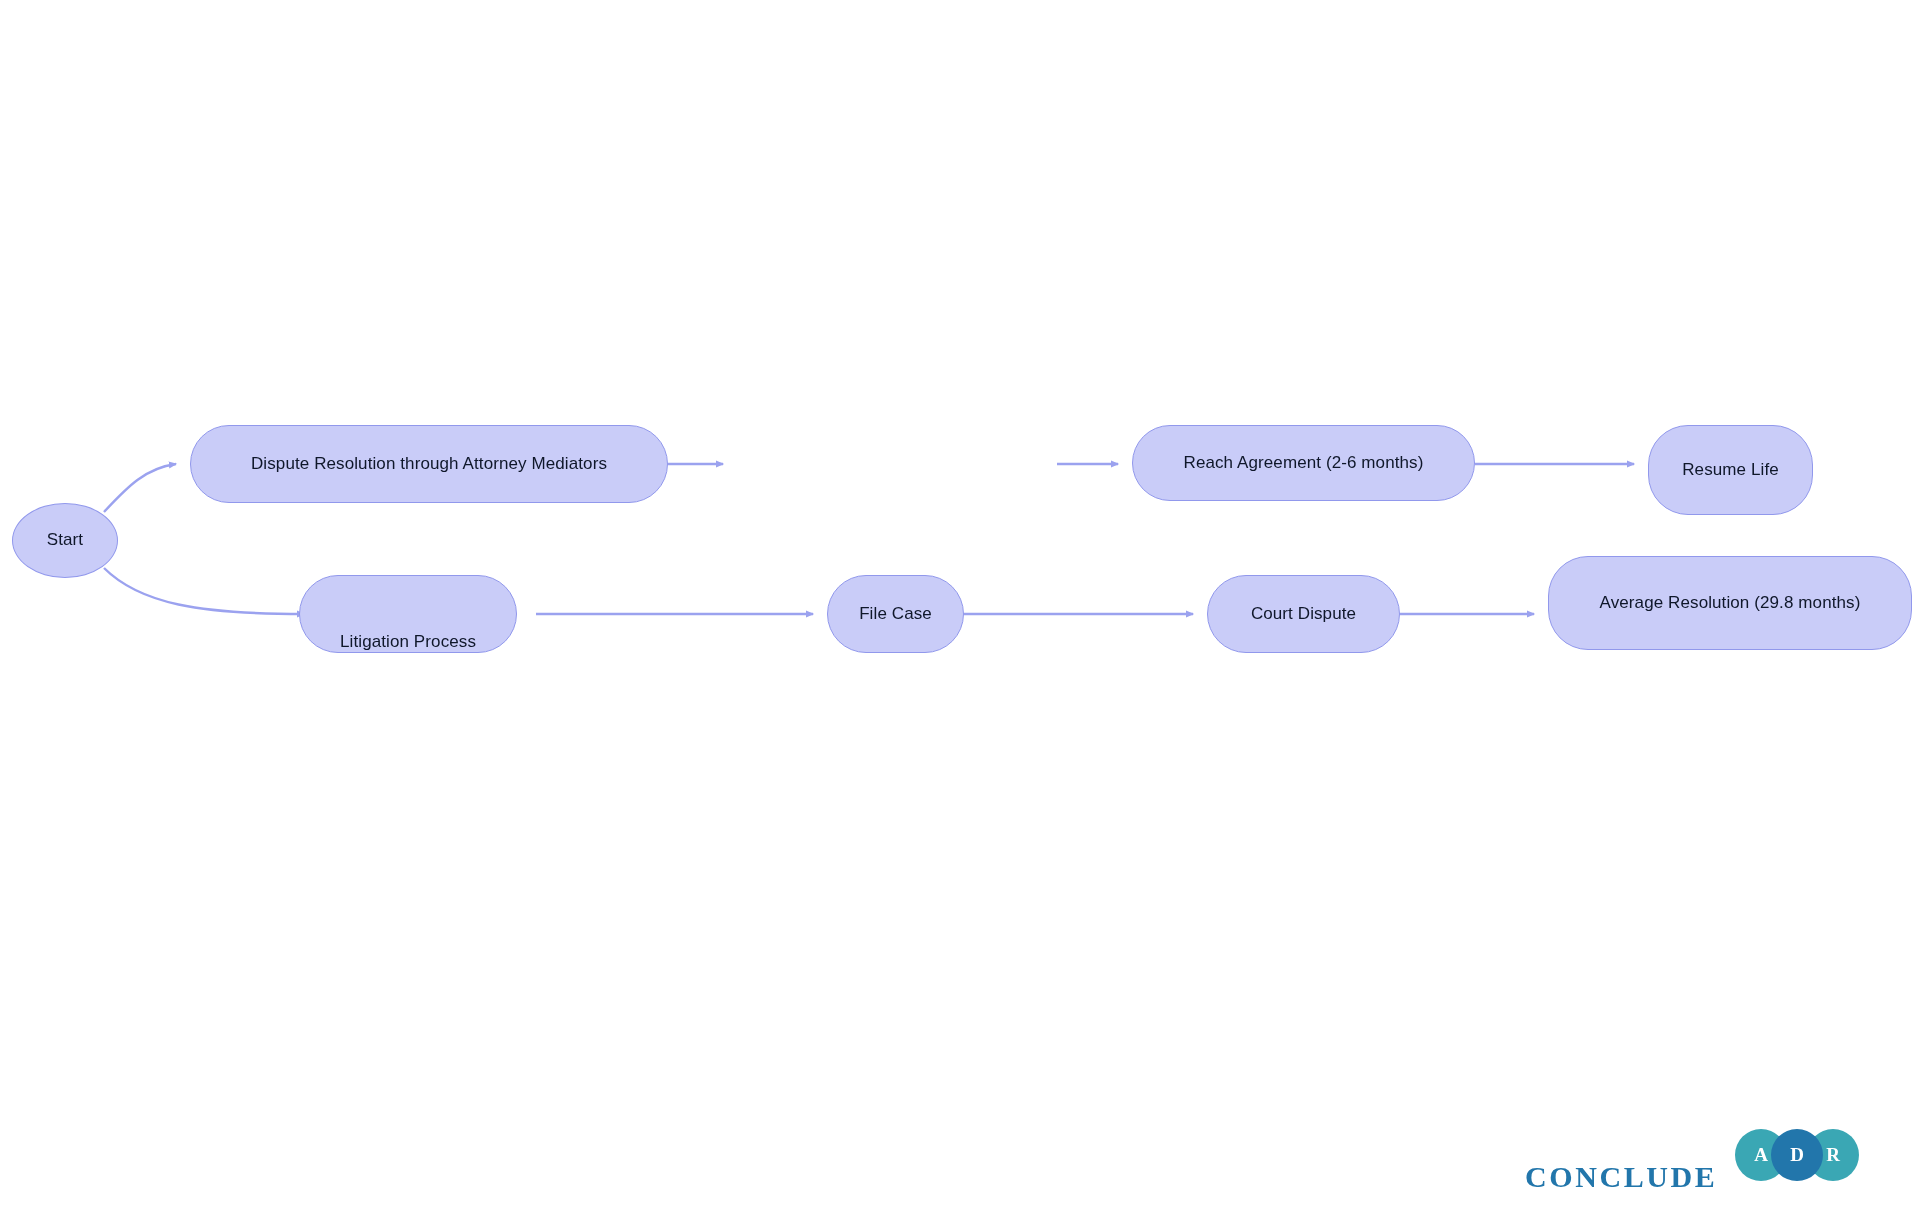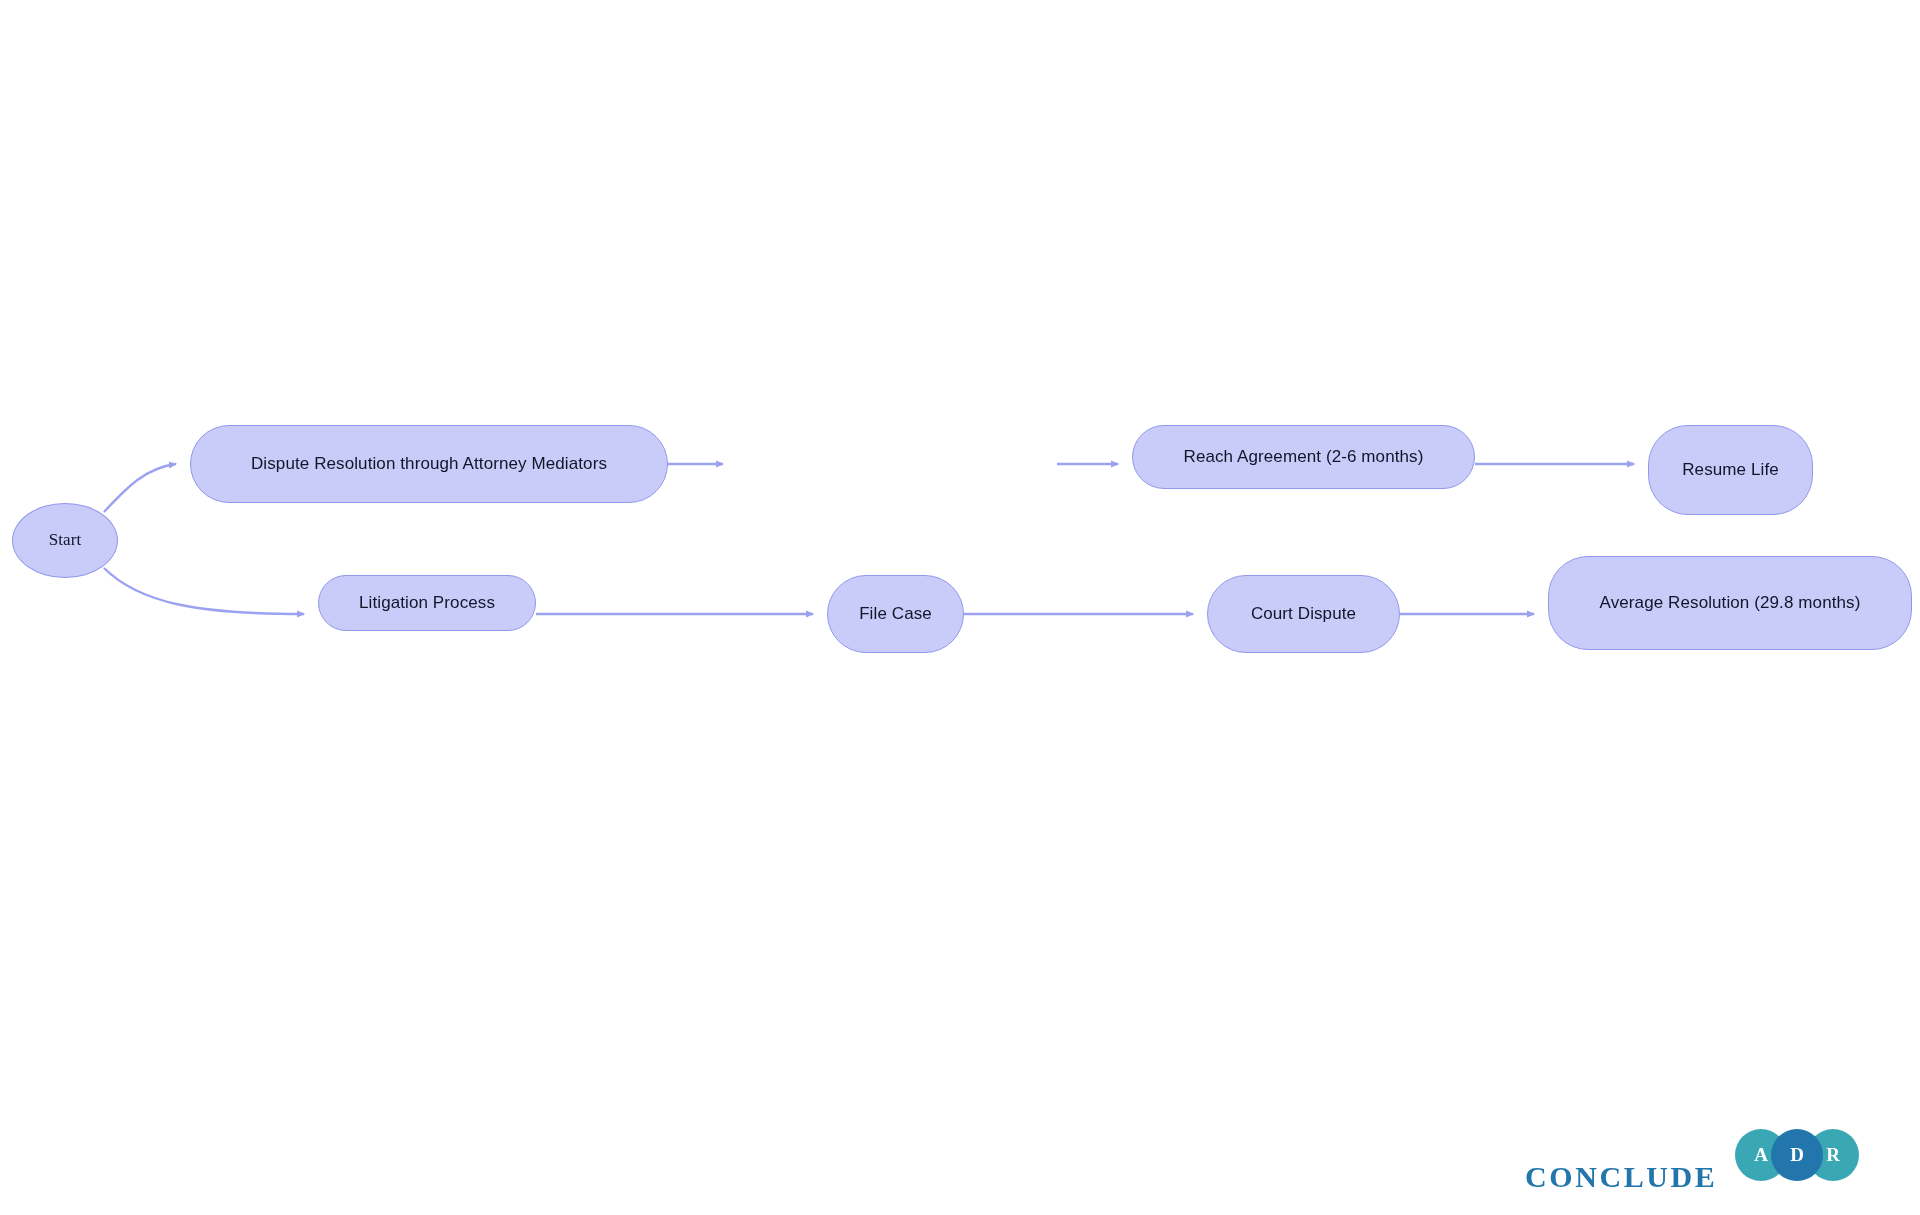--- a/index.html
+++ b/index.html
@@ -116,38 +116,38 @@
       <path d="M 104 568 C 140 604, 200 614, 304 614"></path>
       <path d="M 668 464 L 723 464"></path>
       <path d="M 1057 464 L 1118 464"></path>
       <path d="M 1475 464 L 1634 464"></path>
       <path d="M 536 614 L 813 614"></path>
       <path d="M 964 614 L 1193 614"></path>
       <path d="M 1400 614 L 1534 614"></path>
     </g>
   </svg>
 
-  <div class="node start" style="left:12px; top:503px; width:106px; height:75px;font-family:Liberation Serif, serif;">
+  <div class="node start" style="left:12px; top:503px; width:106px; height:75px;">
     <span class="node-label">Start</span>
   </div>
 
   <div class="node" style="left:190px; top:425px; width:478px; height:78px;">
     <span class="node-label">Dispute Resolution through Attorney Mediators</span>
   </div>
 
 
-  <div class="node" style="left:1132px; top:425px; width:343px; height:64px;text-align:center;">
+  <div class="node" style="left:1132px; top:425px; width:343px; height:76px;text-align:center;">
     <span class="node-label">Reach Agreement (2-6 months)</span>
   </div>
 
   <div class="node" style="left:1648px; top:425px; width:165px; height:90px;">
     <span class="node-label">Resume Life</span>
   </div>
 
-  <div class="node" style="left:318px; top:575px; width:218px; height:56px;">
+  <div class="node" style="left:299px; top:575px; width:218px; height:78px;align-items:flex-end;">
     <span class="node-label">Litigation Process</span>
   </div>
 
   <div class="node" style="left:827px; top:575px; width:137px; height:78px;">
     <span class="node-label">File Case</span>
   </div>
 
   <div class="node" style="left:1207px; top:575px; width:193px; height:78px;">
     <span class="node-label">Court Dispute</span>
   </div>

